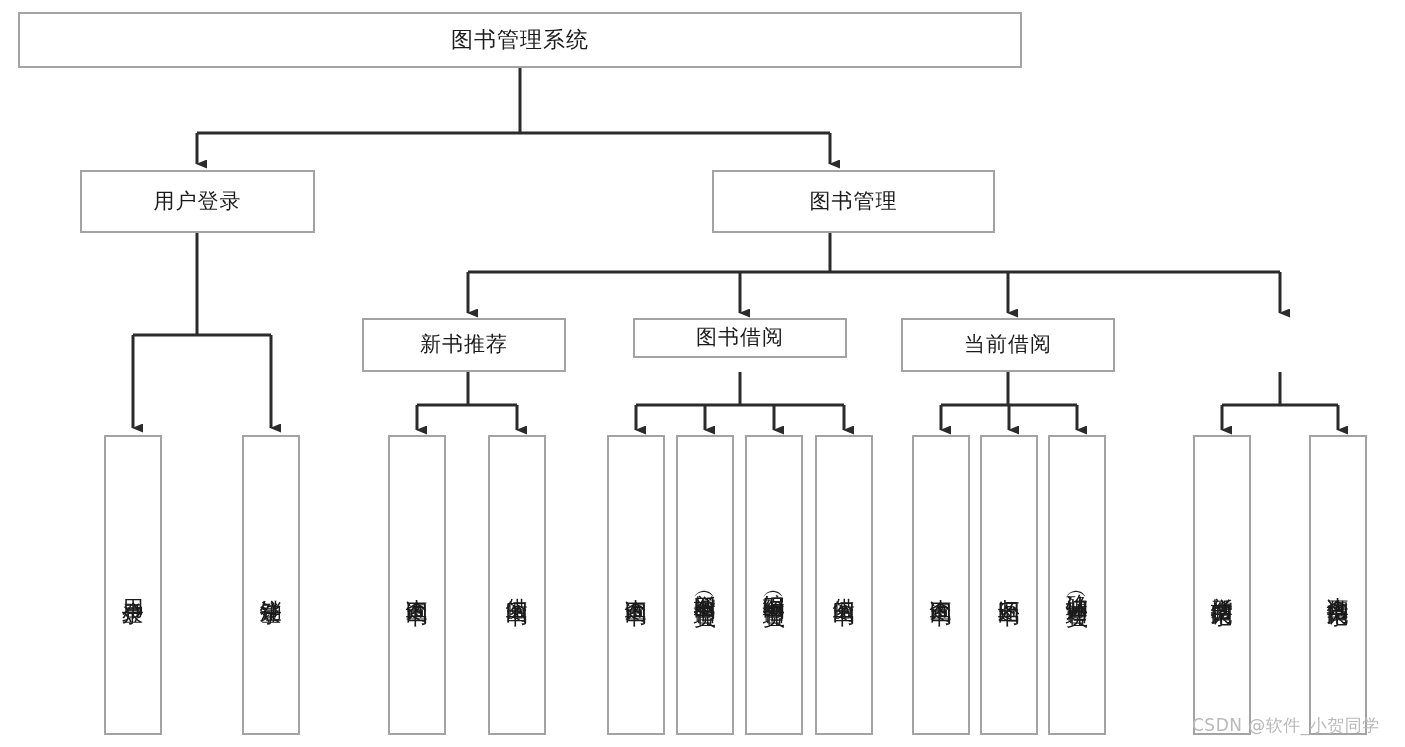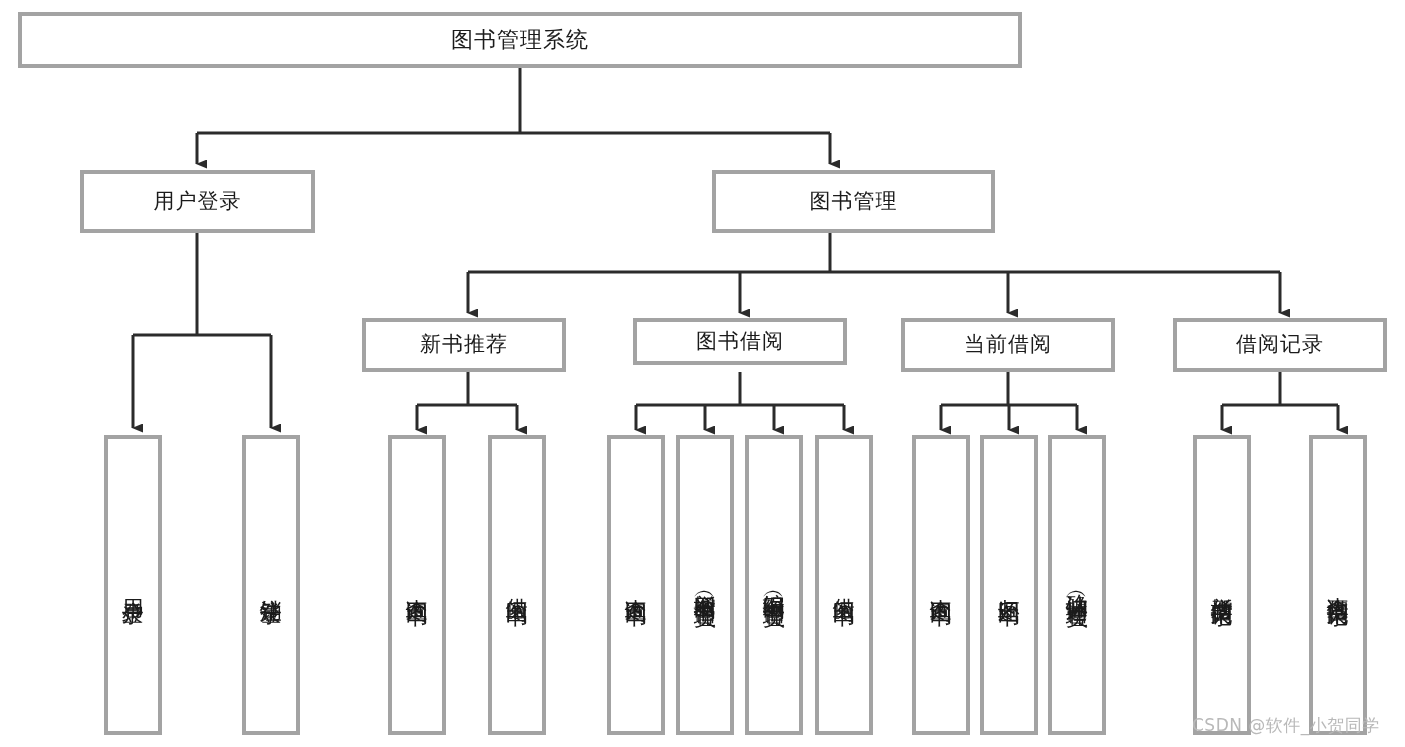--- a/index.html
+++ b/index.html
@@ -14,21 +14,21 @@
   #diagram-root {
     position: relative;
     width: 1405px;
     height: 747px;
     overflow: hidden;
     background: #ffffff;
   }
   .node {
     position: absolute;
     box-sizing: border-box;
-    border: 4px solid #a3a3a3;
+    border: 2px solid #a3a3a3;
     background: #ffffff;
     display: flex;
     align-items: center;
     justify-content: center;
     color: #1b1b1b;
   }
   .node-h {
     font-size: 21px;
     letter-spacing: 1px;
     line-height: 1.2;
@@ -133,28 +133,25 @@
   <div class="node node-h" style="left:80px; top:170px; width:235px; height:63px;">
     <span>用户登录</span>
   </div>
   <div class="node node-h" style="left:712px; top:170px; width:283px; height:63px;">
     <span>图书管理</span>
   </div>
 
   <div class="node node-h" style="left:362px; top:318px; width:204px; height:54px;">
     <span>新书推荐</span>
   </div>
-  <div class="node node-h" style="left:633px; top:318px; width:214px; height:47px;">
+  <div class="node node-h" style="left:633px; top:318px; width:214px; height:40px;">
     <span>图书借阅</span>
   </div>
   <div class="node node-h" style="left:901px; top:318px; width:214px; height:54px;text-align:right;">
     <span>当前借阅</span>
-  </div>
-  <div class="node node-h" style="left:1173px; top:318px; width:214px; height:54px;">
-    <span>借阅记录</span>
   </div>
 
   <div class="node node-v" style="left:104px; top:435px; width:58px; height:300px;">
     <span class="vtext">用户登录</span>
   </div>
   <div class="node node-v" style="left:242px; top:435px; width:58px; height:300px;">
     <span class="vtext">注销登录</span>
   </div>
 
   <div class="node node-v" style="left:388px; top:435px; width:58px; height:300px;">

